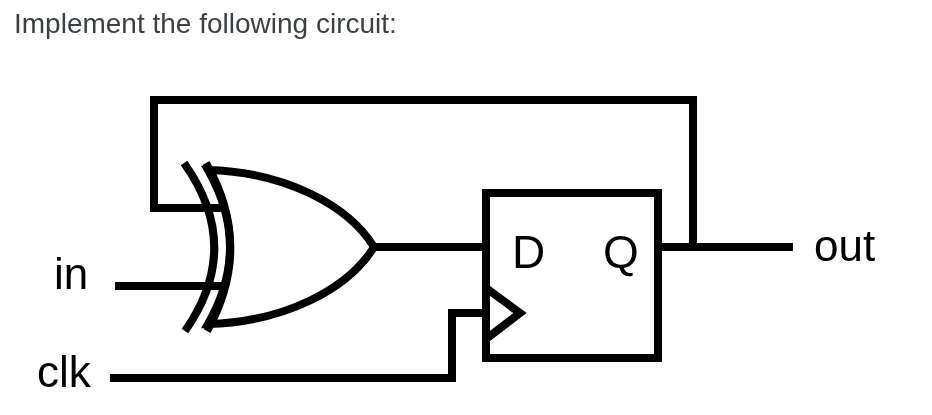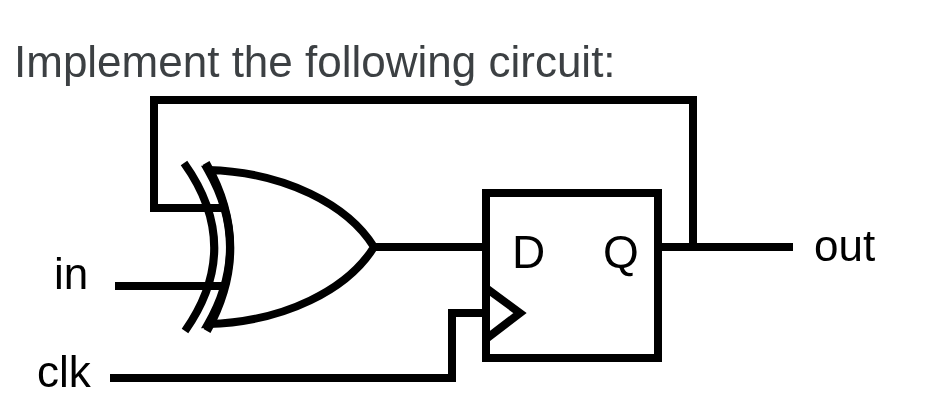--- a/index.html
+++ b/index.html
@@ -6,25 +6,24 @@
   body {
     width: 932px; height: 415px;
     background: #ffffff;
     position: relative;
     overflow: hidden;
     font-family: "Liberation Sans", sans-serif;
   }
   .page-title {
     position: absolute;
     left: 14px; top: 6px;
-    font-size: 44px;
+    font-size: 28px;
     line-height: 1.25;
     color: #3c4043;
     white-space: nowrap;
-    margin-top: 28px;
   }
   svg.circuit {
     position: absolute;
     left: 0; top: 0;
   }
   .wire, .outline {
     fill: none;
     stroke: #000000;
     stroke-width: 8;
     stroke-linecap: butt;

